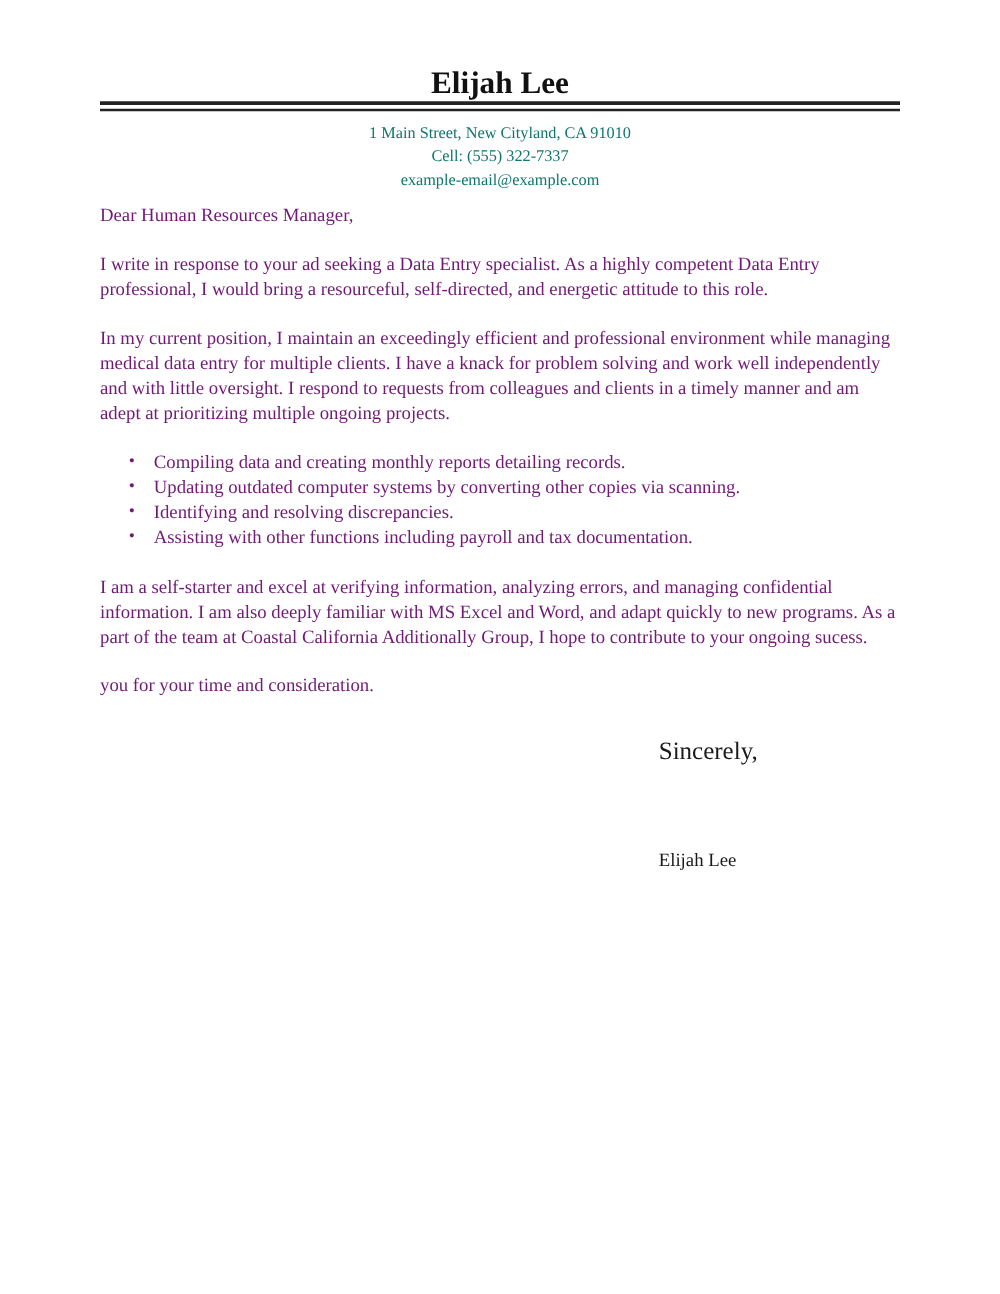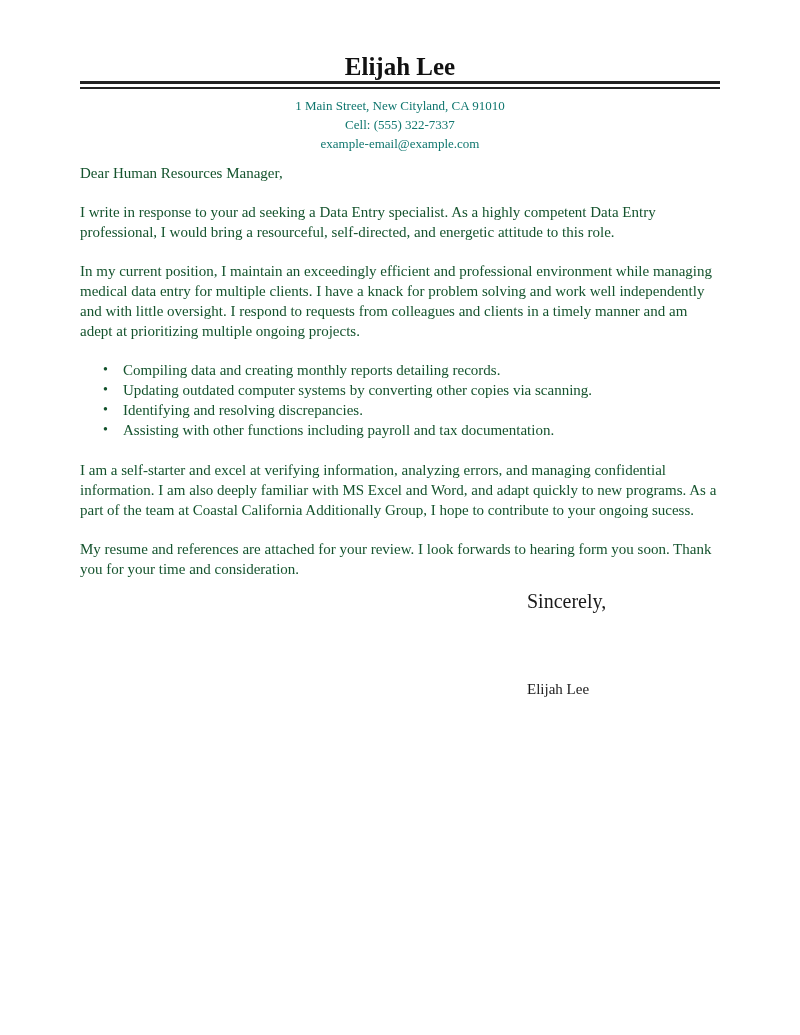--- a/index.html
+++ b/index.html
@@ -53,21 +53,21 @@
       color: #0f766e;
     }
     .contact div { white-space: nowrap; }
     .body {
       position: absolute;
       left: 80px;
       top: 163px;
       width: 650px;
       font-size: 15px;
       line-height: 20px;
-      color: #14532d;
+      color: #701a75;
     }
     .para { margin: 0 0 19px 0; }
     .line { white-space: nowrap; display: block; }
     ul.skills {
       list-style: none;
       margin: 0 0 20px 0;
       padding: 0;
     }
     ul.skills li {
       position: relative;
@@ -146,21 +146,20 @@
       </li>
     </ul>
 
     <p class="para">
       <span class="line">I am a self-starter and excel at verifying information, analyzing errors, and managing confidential</span>
       <span class="line">information. I am also deeply familiar with MS Excel and Word, and adapt quickly to new programs. As a</span>
       <span class="line">part of the team at Coastal California Additionally Group, I hope to contribute to your ongoing sucess.</span>
     </p>
 
     <p class="para">
-      <span class="line">My resume and references are attached for your review. I look forwards to hearing form you soon. Thank</span>
       <span class="line">you for your time and consideration.</span>
     </p>
   </div>
 
   <div class="closing">Sincerely,</div>
   <div class="signature">Elijah Lee</div>
 
 </div>
 
 </body></html>

